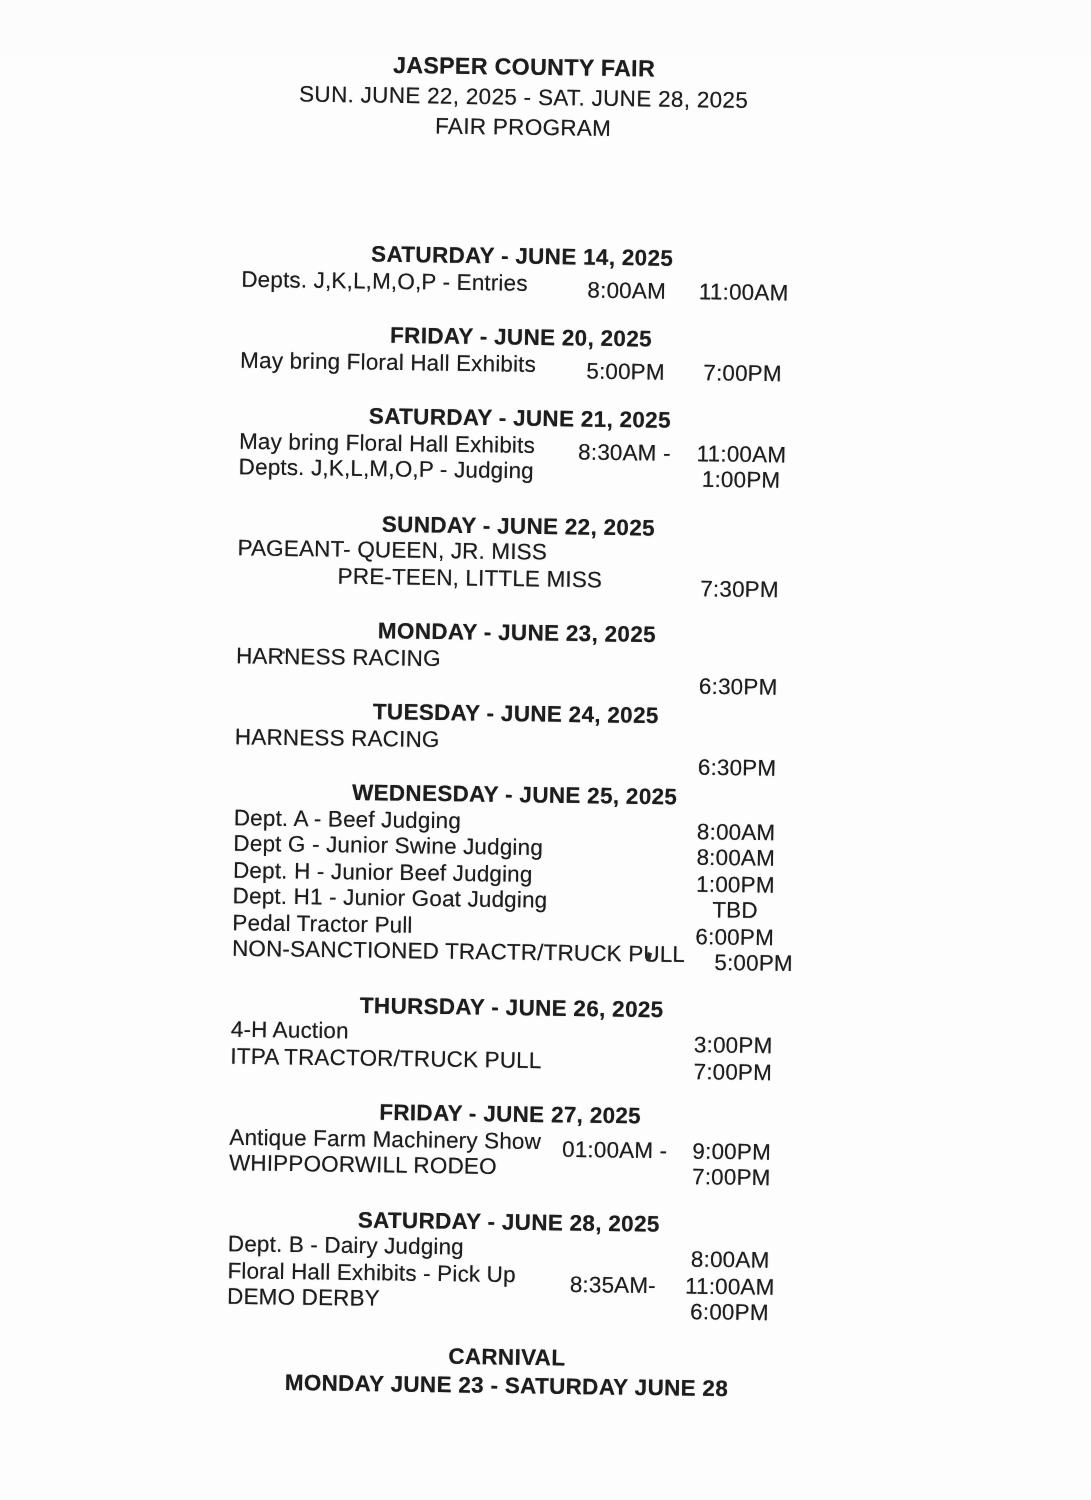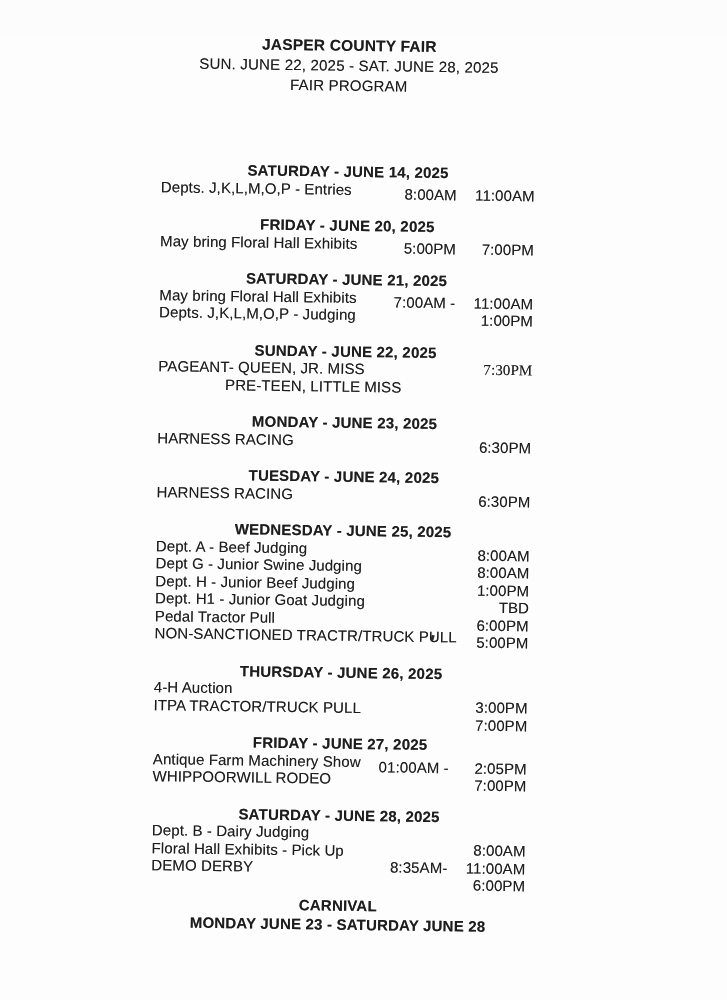--- a/index.html
+++ b/index.html
@@ -49,30 +49,30 @@
   .event-row {
     display: flex;
     font-size: 15px;
     line-height: 17.5px;
     letter-spacing: 0.1px;
   }
   .event-name { flex: 1; white-space: nowrap; }
   .event-name.continuation { flex: none; margin-left: 67px; }
   .event-time {
     width: 78px;
-    text-align: right;
+    text-align: center;
     white-space: nowrap;
     position: relative;
     top: 5px;
   }
   .event-time:empty { visibility: hidden; }
   
-  .day-section.s3 .event-time { top: 0; font-family: Liberation Serif, serif; }
-  .day-section.s4 .event-time, .day-section.s5 .event-time { top: 5px; }
-  .day-section.s7 .event-time, .day-section.s9 .event-time { top: 16px; }
+  .day-section.s3 .event-time { top: 23px; }
+  .day-section.s4 .event-time, .day-section.s5 .event-time { top: 16px; }
+  .day-section.s7 .event-time, .day-section.s9 .event-time { top: 6px; }
   .day-section.s0 .event-time, .day-section.s1 .event-time,
   .day-section.s2 .event-time { top: 4px; }
 
   .carnival {
     margin-top: 18px;
     margin-left: 163px;
     width: 374px;
     text-align: center;
     font-weight: bold;
     font-size: 15px;
@@ -126,21 +126,21 @@
     <span class="event-time t2">7:00PM</span>
   </div>
 </div>
   </section>
 
   <section class="day-section s2">
     <h2 class="section-heading">SATURDAY - JUNE 21, 2025</h2>
     <div class="events">
   <div class="event-row">
     <span class="event-name">May bring Floral Hall Exhibits</span>
-    <span class="event-time t1">7:00AM -</span>
+    <span class="event-time t1">8:30AM -</span>
     <span class="event-time t2">11:00AM</span>
   </div>
 
   <div class="event-row">
     <span class="event-name">Depts. J,K,L,M,O,P - Judging</span>
     <span class="event-time t1"></span>
     <span class="event-time t2">1:00PM</span>
   </div>
 </div>
   </section>
@@ -241,21 +241,21 @@
   </div>
 </div>
   </section>
 
   <section class="day-section s8">
     <h2 class="section-heading">FRIDAY - JUNE 27, 2025</h2>
     <div class="events">
   <div class="event-row">
     <span class="event-name">Antique Farm Machinery Show</span>
     <span class="event-time t1">01:00AM -</span>
-    <span class="event-time t2">2:05PM</span>
+    <span class="event-time t2">9:00PM</span>
   </div>
 
   <div class="event-row">
     <span class="event-name">WHIPPOORWILL RODEO</span>
     <span class="event-time t1"></span>
     <span class="event-time t2">7:00PM</span>
   </div>
 </div>
   </section>
 

